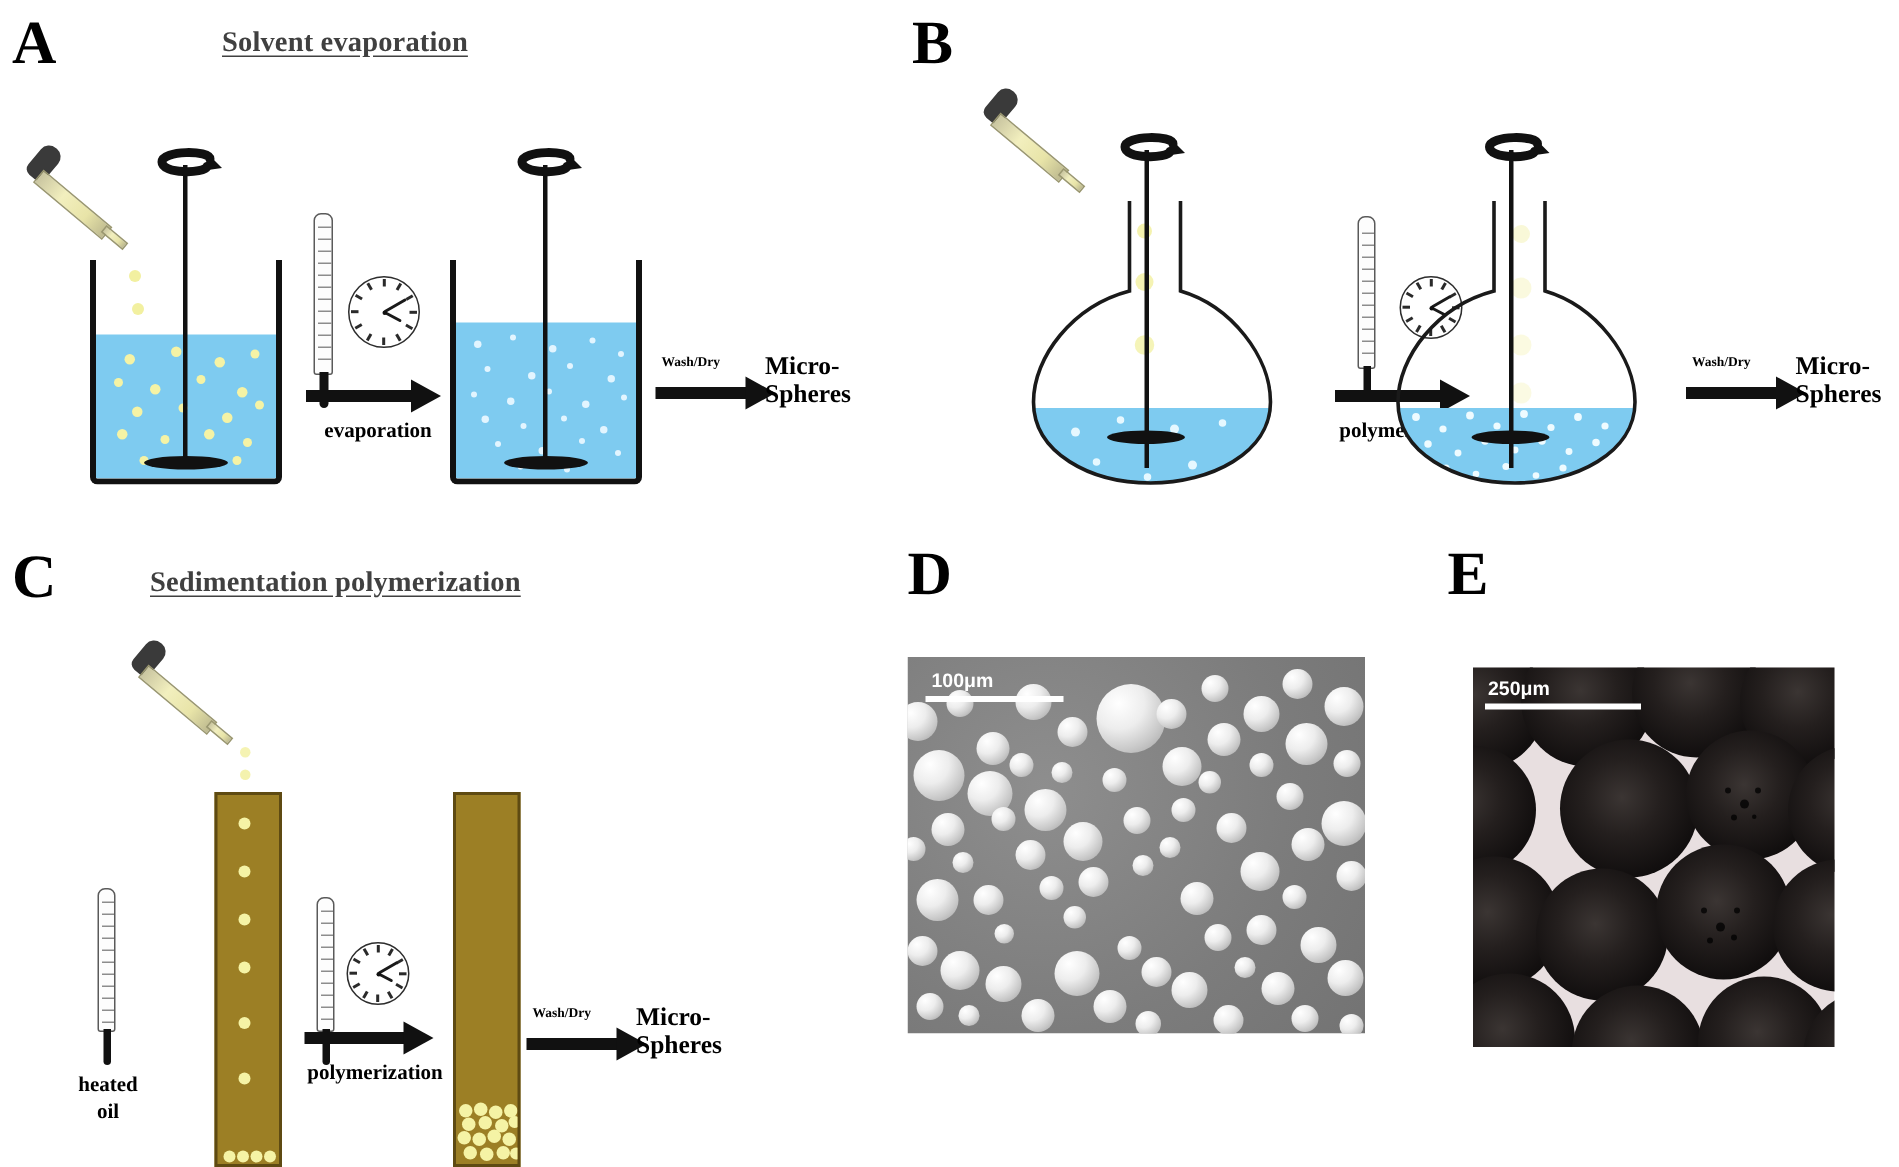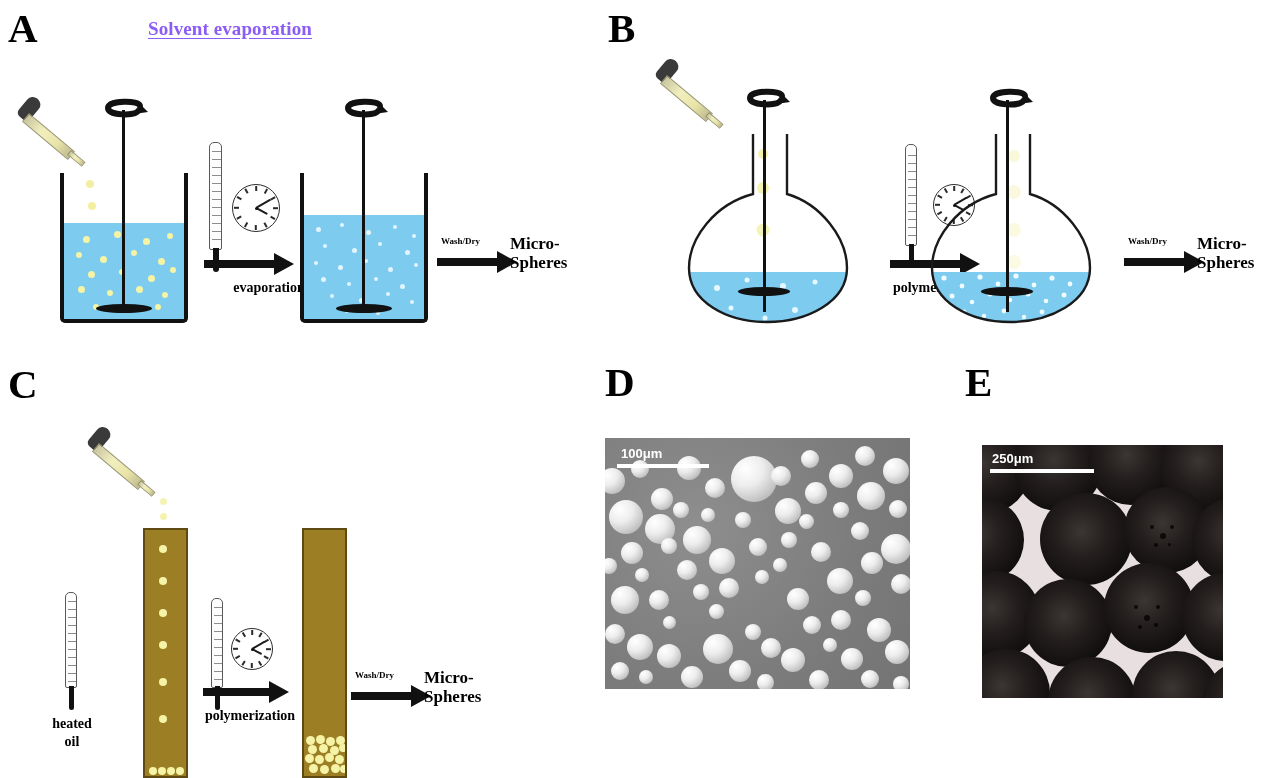--- a/index.html
+++ b/index.html
@@ -22,21 +22,21 @@
     font-weight: bold;
     font-size: 41px;
     color: #000;
     line-height: 1;
   }
   .panel-title {
     position: absolute;
     font-family: "Liberation Serif", serif;
     font-weight: bold;
     font-size: 19px;
-    color: #8b5cf6;
+    color: #404040;
     text-decoration: underline;
     text-underline-offset: 3px;
     white-space: nowrap;
     letter-spacing: 0.1px;
   }
 
   
   .beaker {
     position: absolute;
     box-sizing: border-box;
@@ -334,21 +334,21 @@
     <span class="ct" style="--r:22;transform:translateX(-50%) rotate(330deg);"></span>
     <span class="hand" style="left:23px;top:22px;width:13px;height:2px;transform:rotate(28deg);"></span>
     <span class="hand" style="left:23px;top:22px;width:17px;height:1.6px;transform:rotate(-30deg);"></span>
     <span class="clock-center" style="left:21.5px;top:21.5px;"></span>
   </div>
 
   <div class="arrow-group" style="left:204px;top:252px;width:96px;height:24px;">
     <div class="arrow-shaft" style="left:0;top:8px;width:72px;"></div>
     <div class="arrow-head" style="left:70px;top:1px;"></div>
   </div>
-  <div class="arrow-label-below" style="left:217px;top:280px;width:104px;">evaporation</div>
+  <div class="arrow-label-below" style="left:200px;top:280px;width:104px;">evaporation</div>
 
   <div class="beaker" style="left:300px;top:173px;width:128px;height:150px;">
     <div class="liquid" style="height:104px;">
       <span class="particle-pale" style="left:10%;top:12%;width:5px;height:5px;"></span>
       <span class="particle-pale" style="left:30%;top:8%;width:4px;height:4px;"></span>
       <span class="particle-pale" style="left:52%;top:14%;width:5px;height:5px;"></span>
       <span class="particle-pale" style="left:74%;top:10%;width:4px;height:4px;"></span>
       <span class="particle-pale" style="left:90%;top:18%;width:4px;height:4px;"></span>
       <span class="particle-pale" style="left:16%;top:28%;width:4px;height:4px;"></span>
       <span class="particle-pale" style="left:40%;top:32%;width:5px;height:5px;"></span>
@@ -523,20 +523,21 @@
   <div class="arrow-group" style="left:524px;top:250px;width:92px;height:24px;">
     <div class="arrow-shaft" style="left:0;top:8px;width:62px;"></div>
     <div class="arrow-head" style="left:60px;top:1px;"></div>
   </div>
   <div class="result-text" style="left:597px;top:234px;">Micro-</div>
   <div class="result-text" style="left:597px;top:253px;">Spheres</div>
 </div>
 
 <div class="panel" style="left:0;top:350px;width:600px;height:428px;">
   <div class="panel-letter" style="left:8px;top:14px;">C</div>
+  <div class="panel-title" style="left:100px;top:28px;">Sedimentation polymerization</div>
 
   <div class="pipette" style="left:92px;top:76px;width:90px;height:90px;">
     <div class="pip-bulb" style="left:0;top:0;transform:rotate(40deg);"></div>
     <div class="pip-body" style="left:7px;top:17px;width:58px;height:9px;transform:rotate(40deg);transform-origin:left top;"></div>
     <div class="pip-body" style="left:49px;top:54px;width:17px;height:4px;transform:rotate(40deg);transform-origin:left top;"></div>
   </div>
   <div class="drop" style="left:160px;top:148px;width:7px;height:7px;opacity:.8;"></div>
   <div class="drop" style="left:160px;top:163px;width:7px;height:7px;opacity:.85;"></div>
 
   <div class="thermo" style="left:64px;top:242px;width:16px;height:118px;">

